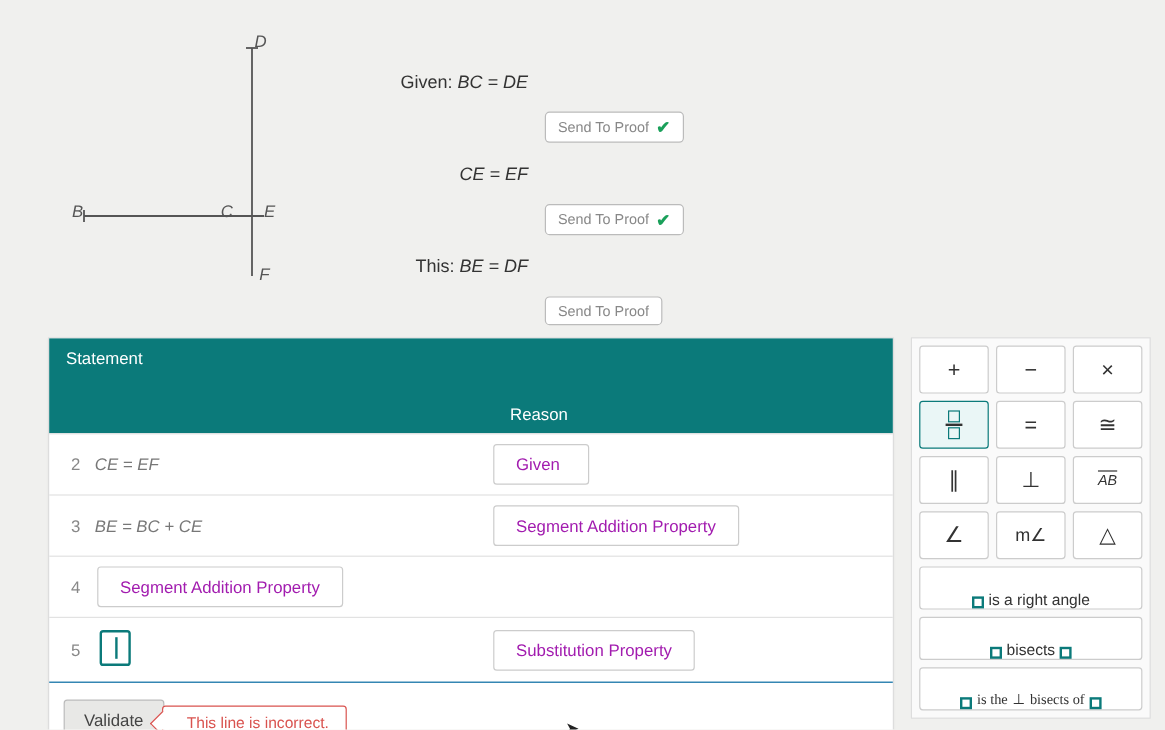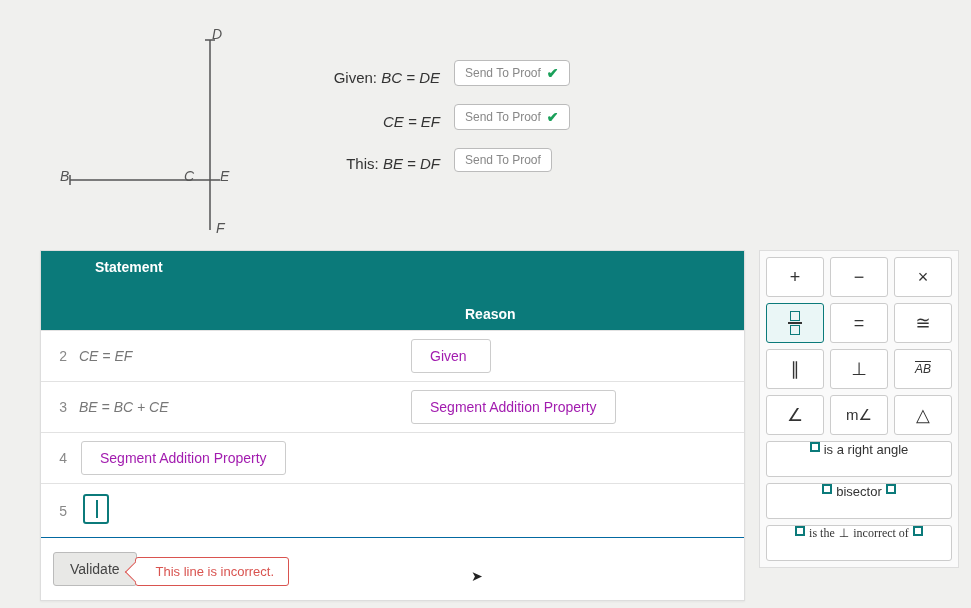--- a/index.html
+++ b/index.html
@@ -25,21 +25,21 @@
   .diagram-panel svg { position: absolute; top: 0; left: 0; }
   .dlabel { position: absolute; font-style: italic; font-size: 14px; color: #555; }
   .given-panel {
     padding-top: 40px;
     display: flex;
     flex-direction: column;
     gap: 18px;
   }
   .given-row {
     display: flex;
-    align-items: flex-end;
+    align-items: flex-start;
     gap: 14px;
   }
   .given-text {
     width: 140px;
     text-align: right;
     font-size: 15px;
     color: #333;
     font-style: italic;
   }
   .given-text .lead { font-style: normal; font-weight: 500; }
@@ -47,42 +47,42 @@
     border: 1px solid #bbb;
     border-radius: 4px;
     background: #fff;
     padding: 4px 10px;
     font-size: 12px;
     color: #888;
     display: flex;
     align-items: center;
     gap: 6px;
     cursor: pointer;
+    margin-top: 33px;
   }
   .check { color: #1aa05a; font-weight: bold; font-size: 14px; }
 
   .lower {
     display: flex;
     padding: 0 12px 0 40px;
     gap: 14px;
     align-items: flex-start;
   }
   .proof-table {
     flex: 1;
     background: #fff;
     border: 1px solid #ddd;
     box-shadow: 0 1px 2px rgba(0,0,0,0.05);
   }
   .pt-header {
     display: flex;
     background: #0b7a7a;
     color: #fff;
     font-size: 14px;
-    font-weight: 700;
-    padding-left: 40px;
+    font-weight: 400;
   }
   .pt-header .col1 { width: 370px; padding: 8px 14px; }
   .pt-header .col2 { flex: 1; padding: 8px 14px; margin-top: 47px; }
   .pt-row {
     display: flex;
     border-top: 1px solid #e2e2e2;
     align-items: center;
     min-height: 50px;
   }
   .pt-row .numcell {
@@ -196,21 +196,21 @@
     cursor: pointer;
     position: relative;
   }
   .kbtn.sel { background:#eaf6f6; border-color:#0b7a7a; }
   .kwide {
     height: 36px;
     background: #fff;
     border: 1px solid #ccc;
     border-radius: 3px;
     display: flex;
-    align-items: flex-start;
+    align-items: flex-end;
     justify-content: center;
     font-size: 13px;
     color: #333;
     cursor: pointer;
     gap: 4px;
   }
   .sq { display:inline-block; width:10px; height:10px; border:2px solid #0b7a7a; }
   .overline { text-decoration: overline; font-style: italic; font-size:12px;}
   .frac {
      display:flex; flex-direction:column; align-items:center; font-size:10px;
@@ -297,20 +297,23 @@
       <div class="reason-cell">
         <span class="reason-box">Segment Addition Property</span>
       </div>
     </div>
 
     <div class="pt-row">
       <div class="numcell">5</div>
       <div class="stmt">
         <span class="blank-box"></span>
       </div>
+      <div class="reason-cell">
+        <span class="reason-box">Substitution Property</span>
+      </div>
     </div>
 
     <div class="validate-row">
       <button class="validate-btn">Validate</button>
       <div class="error-tag">This line is incorrect.</div>
     </div>
     <span class="cursor-arrow" style="left:430px; bottom:16px;">➤</span>
   </div>
 
   <div class="keypad">
@@ -341,24 +344,24 @@
       <div class="kbtn">∠</div>
       <div class="kbtn" style="font-size:15px;">m∠</div>
       <div class="kbtn">△</div>
     </div>
     <div class="kwide">
       <span class="sq"></span>
       <span>is a right angle</span>
     </div>
     <div class="kwide">
       <span class="sq"></span>
-      <span>bisector</span>
+      <span>bisects</span>
       <span class="sq"></span>
     </div>
     <div class="kwide" style="font-size:12px;font-family:Liberation Serif, serif;">
       <span class="sq"></span>
       <span>is the</span>
       <span>⊥</span>
-      <span>incorrect of</span>
+      <span>bisects of</span>
       <span class="sq"></span>
     </div>
   </div>
 </div>
 
 </body></html>

